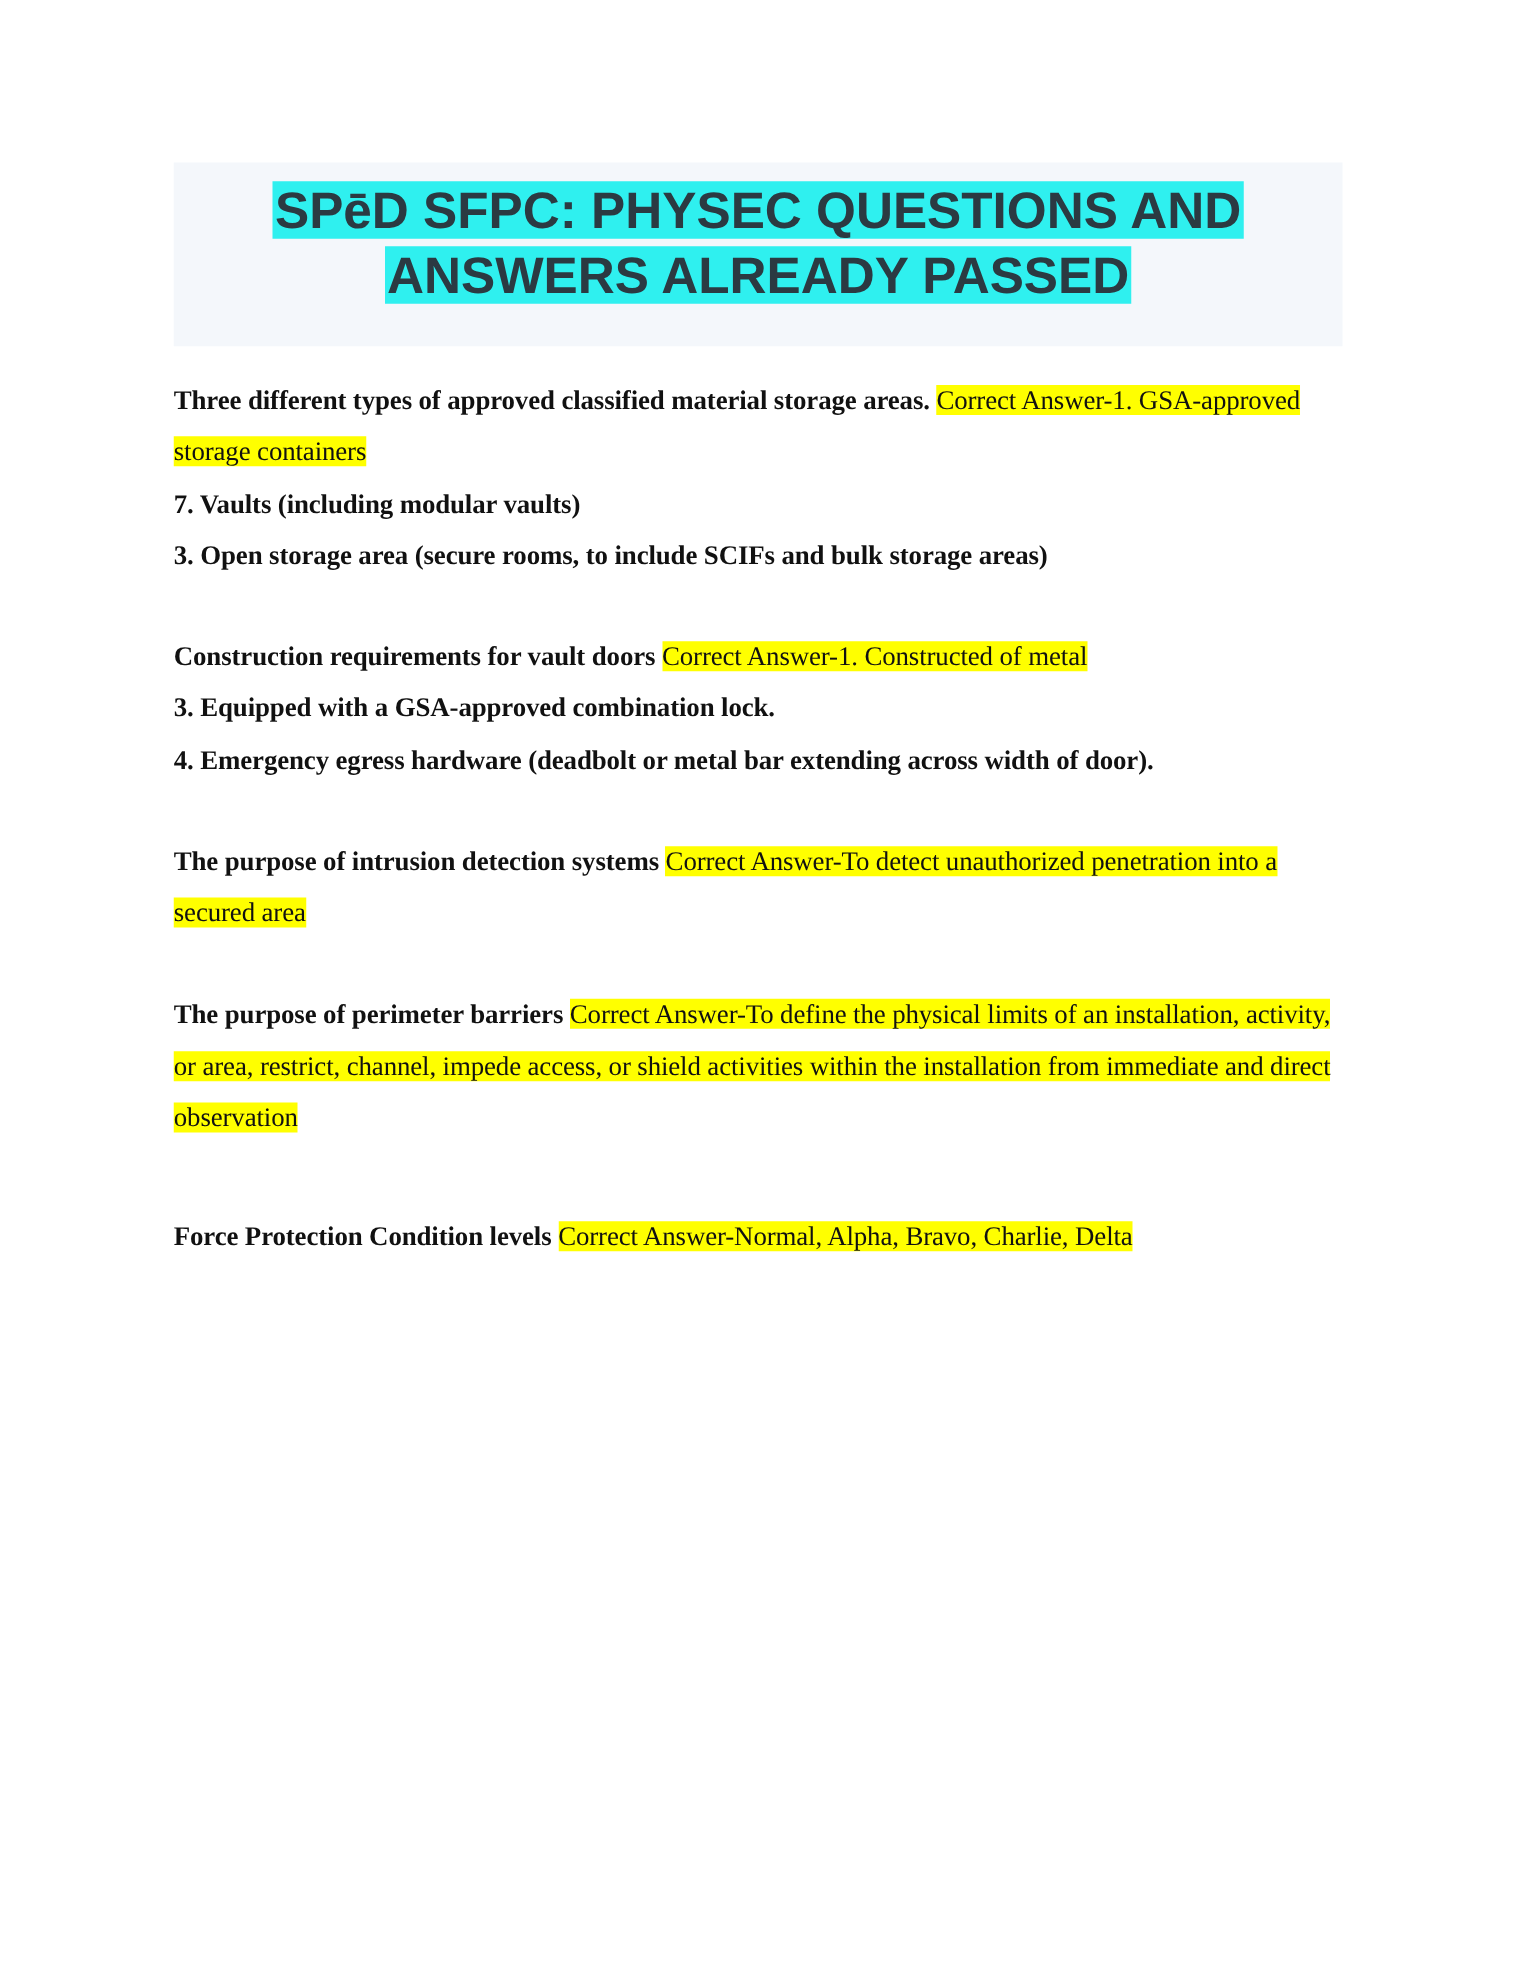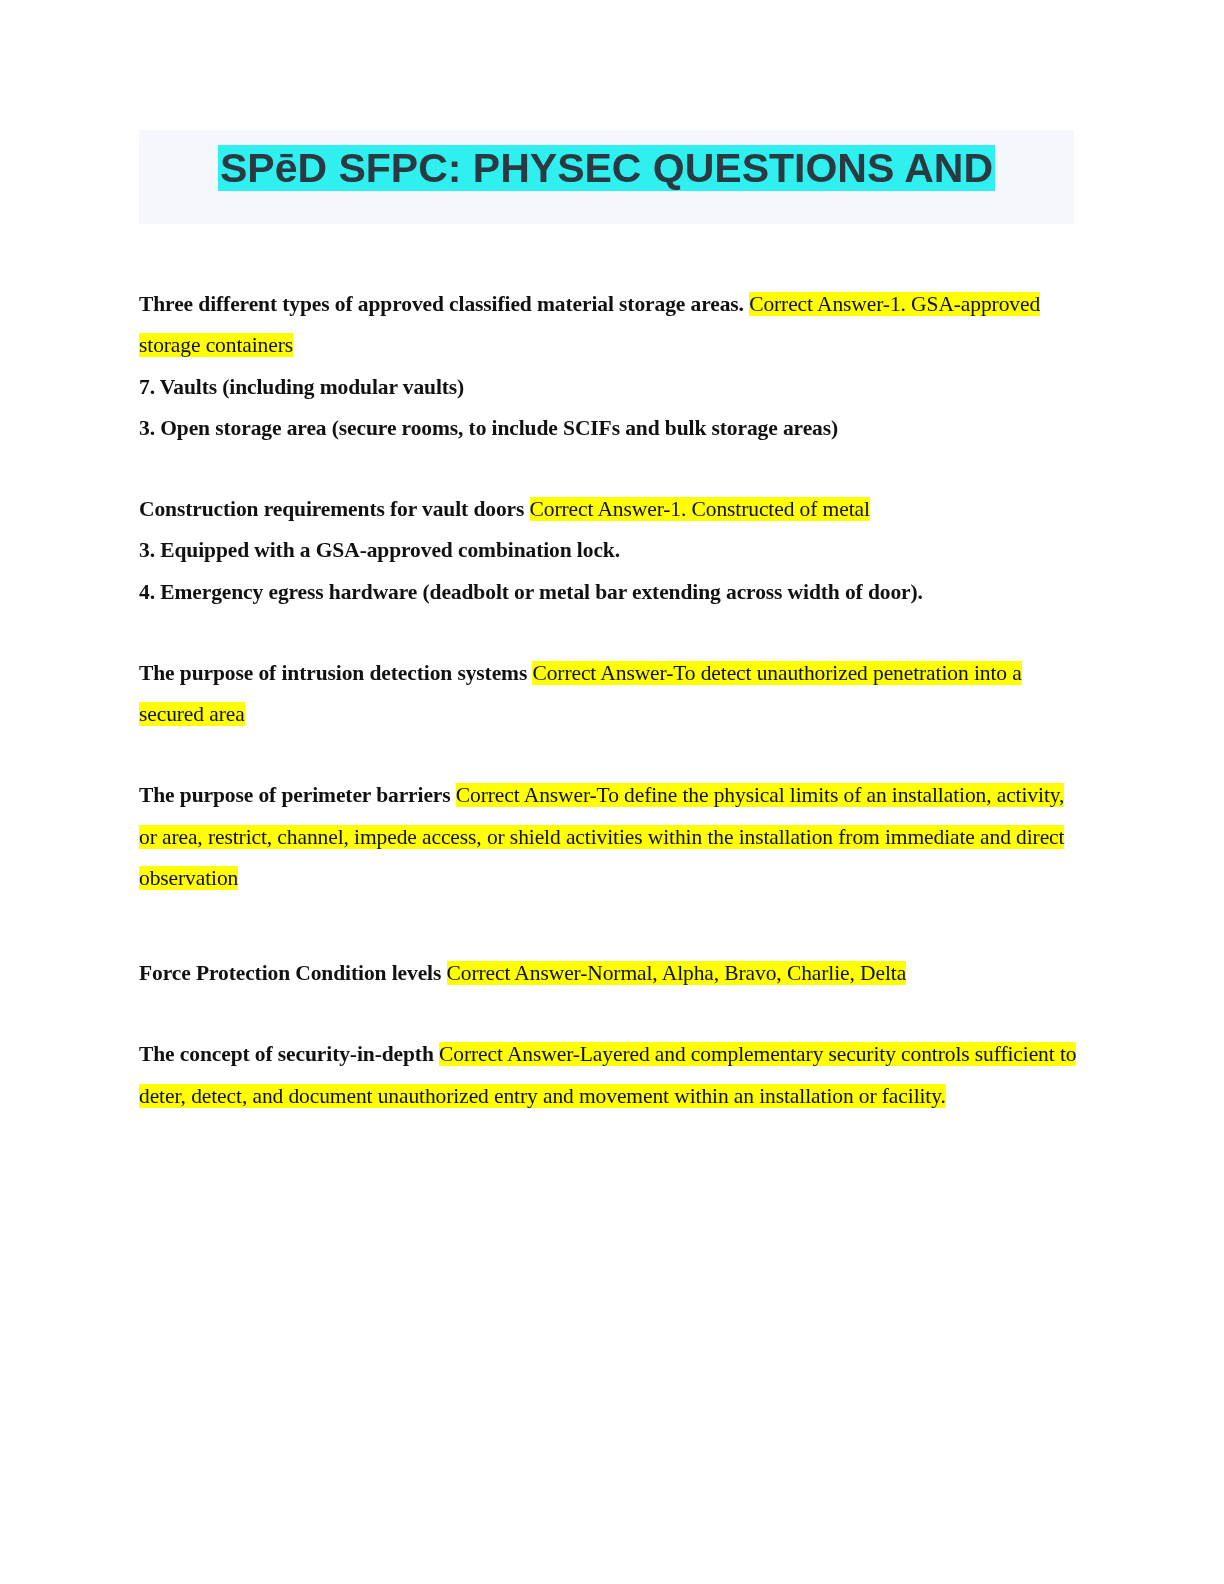--- a/index.html
+++ b/index.html
@@ -36,21 +36,21 @@
     line-height: 1.28;
     letter-spacing: 0px;
   }
   .title-line span.hl {
     background: #2ff0ef;
     padding: 0 2px;
   }
   .content {
     position: absolute;
     left: 139px;
-    top: 284px;
+    top: 300px;
     width: 945px;
   }
   .qa-block {
     margin-bottom: 26px;
   }
   .line {
     font-size: 21.5px;
     line-height: 1.92;
     color: #111111;
     letter-spacing: -0.1px;
@@ -70,20 +70,23 @@
   }
 </style>
 </head>
 <body>
 
 <div class="page">
 
   <div class="title-block">
     <div class="title-line">
       <span class="hl">SPēD SFPC: PHYSEC QUESTIONS AND</span>
+    </div>
+    <div class="title-line">
+      <span class="hl">ANSWERS ALREADY PASSED</span>
     </div>
   </div>
 
   <div class="content">
 
     <div class="qa-block">
       <div class="line">
         <span class="q"> Three different types of approved classified material storage areas.</span>
         <span class="ans">Correct Answer-1. GSA-approved storage containers</span>
       </div>
@@ -127,21 +130,15 @@
 
     <div class="qa-block">
       <div class="line">
         <span class="q">Force Protection Condition levels</span>
         <span class="ans">Correct Answer-Normal, Alpha, Bravo, Charlie, Delta</span>
       </div>
     </div>
 
     <div class="spacer"></div>
 
-    <div class="qa-block">
-      <div class="line">
-        <span class="q">The concept of security-in-depth</span>
-        <span class="ans">Correct Answer-Layered and complementary security controls sufficient to deter, detect, and document unauthorized entry and movement within an installation or facility.</span>
-      </div>
-    </div>
 
   </div>
 </div>
 
 </body></html>

